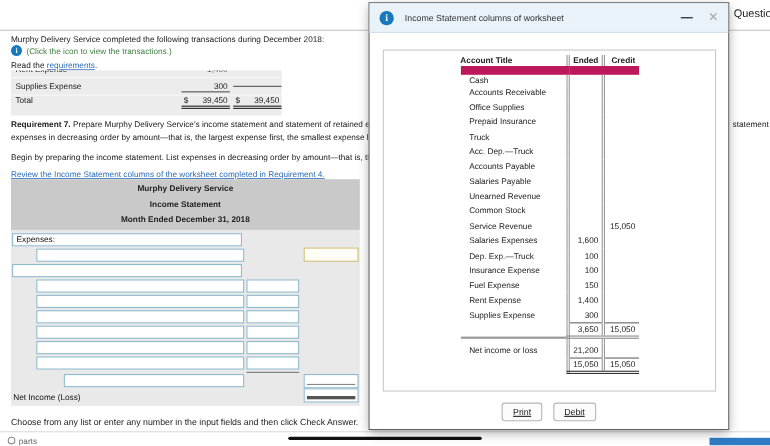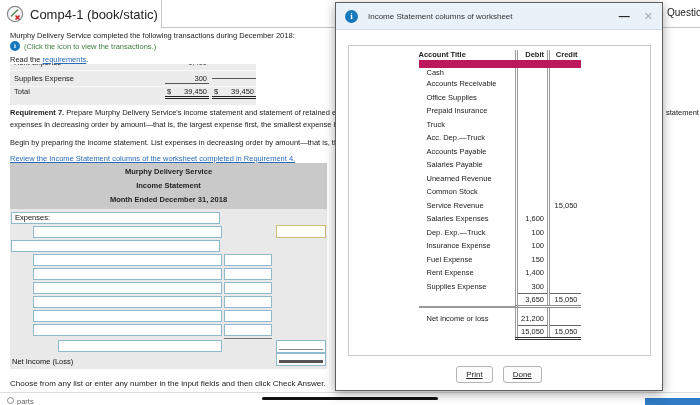--- a/index.html
+++ b/index.html
@@ -65,29 +65,20 @@
   .ws tr.sub td.v { border-bottom:3px double #8a8a8a; }
   .ws tr.sep td { border-top:2px solid #999; height:5px; }
   .ws tr.grand td.v { border-bottom:3px double #333; }
   .modal-footer { position:absolute; left:0; right:0; top:363px; display:flex; justify-content:center; gap:10px;text-decoration:underline; }
   .mbtn { font-size:8px; color:#222; background:#fcfcfc; border:1px solid #b5b5b5; border-radius:3px; padding:3px 9px; cursor:pointer; font-family:"Liberation Sans", sans-serif; }
 </style>
 </head>
 <body>
 
 <div class="app-header">
-  <div class="tab">
-    <svg width="18" height="18" viewBox="0 0 18 18">
-      <circle cx="9" cy="9" r="7.6" fill="#f7f7f7" stroke="#888" stroke-width="1.2"></circle>
-      <line x1="5" y1="11.5" x2="12" y2="4.5" stroke="#5a8a5a" stroke-width="1.6"></line>
-      <line x1="9.5" y1="10.5" x2="13.5" y2="14.5" stroke="#cc2222" stroke-width="1.6"></line>
-      <line x1="13.5" y1="10.5" x2="9.5" y2="14.5" stroke="#cc2222" stroke-width="1.6"></line>
-    </svg>
-    <span class="tab-title">Comp4-1 (book/static)</span>
-  </div>
   <div class="question-label">Question</div>
 </div>
 
 <div class="pline" style="top:31px;">Murphy Delivery Service completed the following transactions during December 2018:</div>
 
 <div class="note-row">
   <span class="info-icon">i</span>
   <span class="note-text">(Click the icon to view the transactions.)</span>
 </div>
 
@@ -175,21 +166,21 @@
     <span class="info-icon" style="width:13px; height:13px; font-size:9px;">i</span>
     <span class="modal-title">Income Statement columns of worksheet</span>
     <span class="win-min">—</span>
     <span class="win-close">✕</span>
   </div>
   <div class="ws-container">
     <table class="ws">
       <thead>
         <tr>
           <th class="a">Account Title</th>
-          <th class="v d">Debit</th>
+          <th class="v d">Ended</th>
           <th class="v c">Credit</th>
         </tr>
       </thead>
       <tbody>
           <tr>
             <td class="a">Cash</td>
             <td class="v d"></td>
             <td class="v c"></td>
           </tr>
           <tr>
@@ -290,15 +281,15 @@
           <tr class="grand">
             <td class="a"></td>
             <td class="v d">15,050</td>
             <td class="v c">15,050</td>
           </tr>
         </tbody>
     </table>
   </div>
   <div class="modal-footer">
     <button class="mbtn">Print</button>
-    <button class="mbtn">Done</button>
+    <button class="mbtn">Debit</button>
   </div>
 </div>
 
 </body></html>

